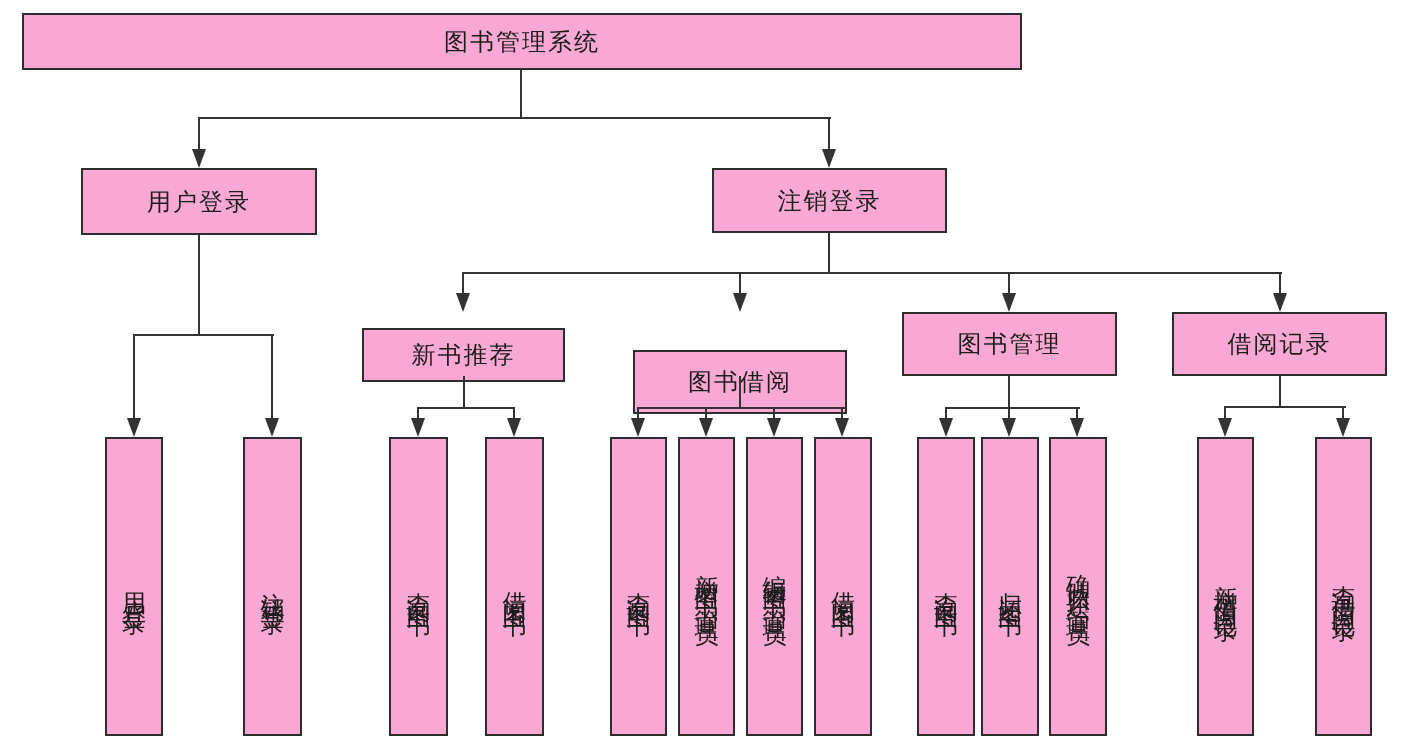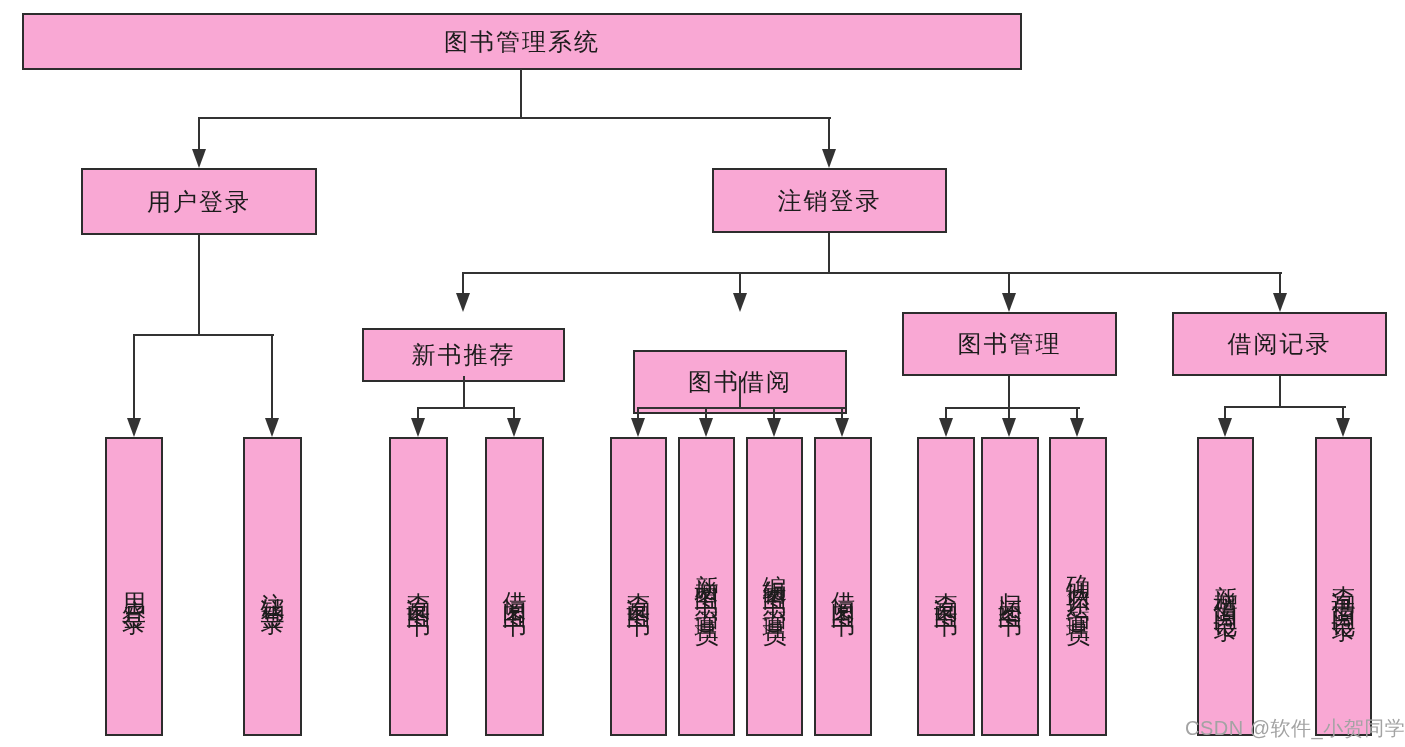--- a/index.html
+++ b/index.html
@@ -154,15 +154,14 @@
     <span class="vtext">确认归还（管理员）</span>
   </div>
 
   <div class="box leaf" style="left:1197px;top:437px;width:57px;height:299px;">
     <span class="vtext">新增借阅记录</span>
   </div>
   <div class="box leaf" style="left:1315px;top:437px;width:57px;height:299px;">
     <span class="vtext">查询借阅记录</span>
   </div>
 
-  <div class="watermark">CSDN @软件_小贺同学</div>
 
 </div>
 
 </body></html>

